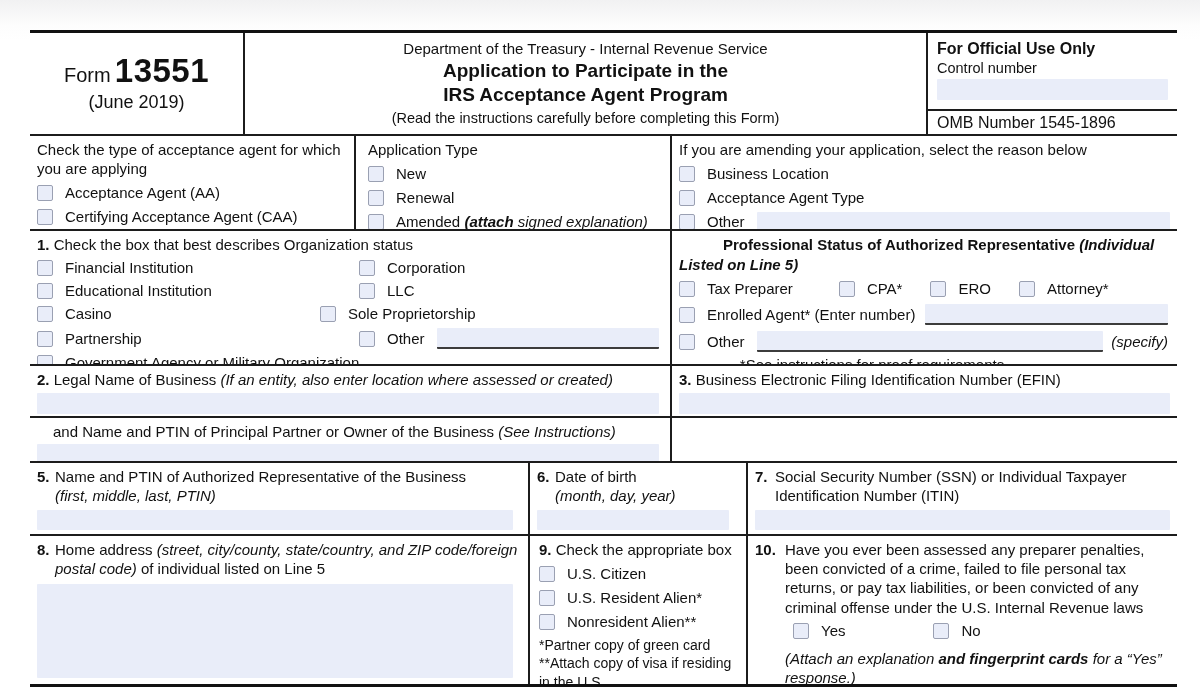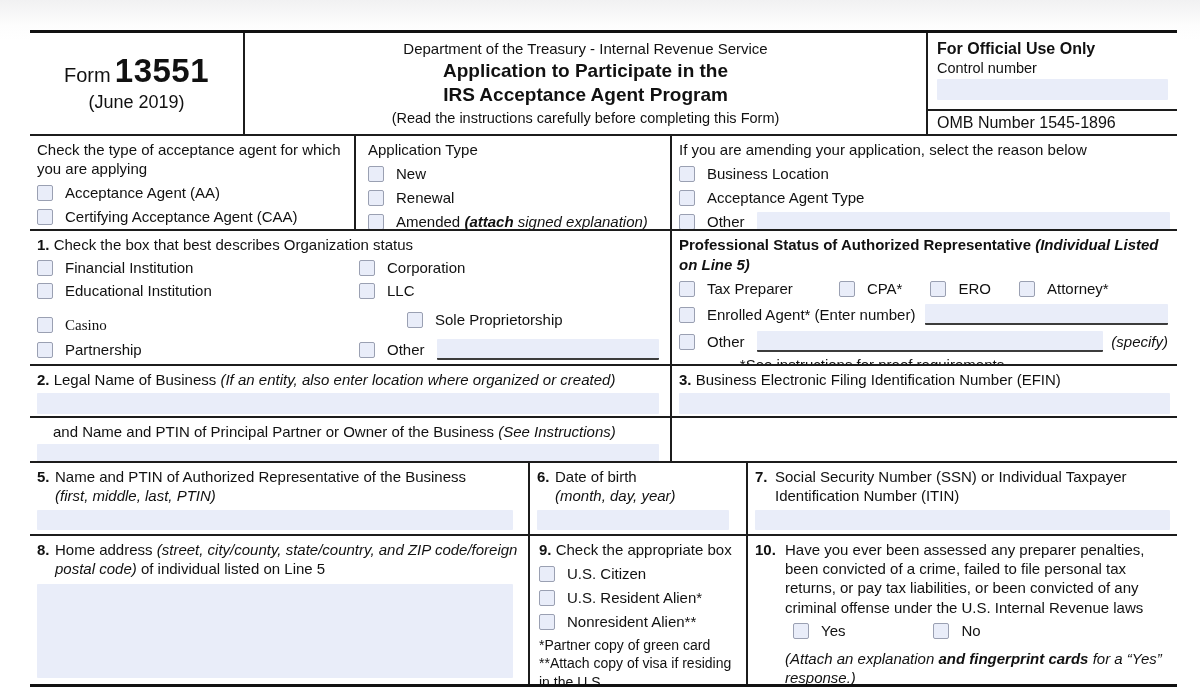--- a/index.html
+++ b/index.html
@@ -12,21 +12,21 @@
   .form{
     position:absolute;left:30px;top:30px;width:1147px;
     border-top:3px solid #111;border-bottom:3px solid #111;
     background:#fff;display:flex;flex-direction:column;
   }
   .row{display:flex;border-bottom:2px solid #1c1c1c;box-sizing:border-box;}
   .row:last-child{border-bottom:none;}
   .cell{box-sizing:border-box;position:relative;overflow:hidden;}
   .cell.br{border-right:2px solid #1c1c1c;}
   .pad{padding:4px 7px;}
-  .b{font-weight:bold;}
+  .b{font-weight:bold;margin-left:44px;}
   .i{font-style:italic;}
   .bi{font-weight:bold;font-style:italic;}
   .num{font-weight:bold;}
   
   .cbrow{display:flex;align-items:center;margin-top:6px;}
   .cb{flex:none;width:16px;height:16px;background:#e9edf9;border:1.5px solid #9aa0b2;border-radius:2px;box-sizing:border-box;}
   .cbl{margin-left:12px;white-space:nowrap;line-height:1.2;}
   
   .field{background:#e9edf9;height:21px;border-radius:1px;}
   .ufield{border-bottom:2px solid #3c3c3c;}
@@ -147,21 +147,21 @@
         <div class="cbrow" style="width:322px;margin-top:5px;">
           <span class="cb"></span>
           <span class="cbl">Educational Institution</span>
         </div>
         <div class="cbrow" style="margin-top:5px;">
           <span class="cb"></span>
           <span class="cbl">LLC</span>
         </div>
       </div>
       <div style="display:flex;">
-        <div class="cbrow" style="width:370px;margin-top:16px;font-family:Liberation Serif, serif;">
+        <div class="cbrow" style="width:283px;margin-top:5px;">
           <span class="cb"></span>
           <span class="cbl">Casino</span>
         </div>
         <div class="cbrow" style="margin-top:5px;">
           <span class="cb"></span>
           <span class="cbl">Sole Proprietorship</span>
         </div>
       </div>
       <div style="display:flex;">
         <div class="cbrow" style="width:322px;margin-top:5px;">
@@ -209,21 +209,21 @@
         <span class="cbl">Other</span>
         <span class="field ufield grow" style="margin-left:12px;height:19px;"></span>
         <span class="i" style="margin-left:8px;margin-right:2px;white-space:nowrap;">(specify)</span>
       </div>
       <div class="center-note" style="margin-right:105px;">*See instructions for proof requirements</div>
     </div>
   </div>
 
   <div class="row" style="height:52px;">
     <div class="cell br pad" style="width:642px;">
-      <div class="lbl"><span class="num">2.</span><span> Legal Name of Business </span><span class="i">(If an entity, also enter location where organized or created)</span></div>
+      <div class="lbl"><span class="num">2.</span><span> Legal Name of Business </span><span class="i">(If an entity, also enter location where assessed or created)</span></div>
       <div class="field" style="margin-top:4px;margin-right:4px;"></div>
     </div>
     <div class="cell pad" style="width:505px;">
       <div class="lbl"><span class="num">3.</span><span> Business Electronic Filing Identification Number (EFIN)</span></div>
       <div class="field" style="margin-top:4px;"></div>
     </div>
   </div>
 
   <div class="row" style="height:45px;">
     <div class="cell br pad" style="width:642px;">

